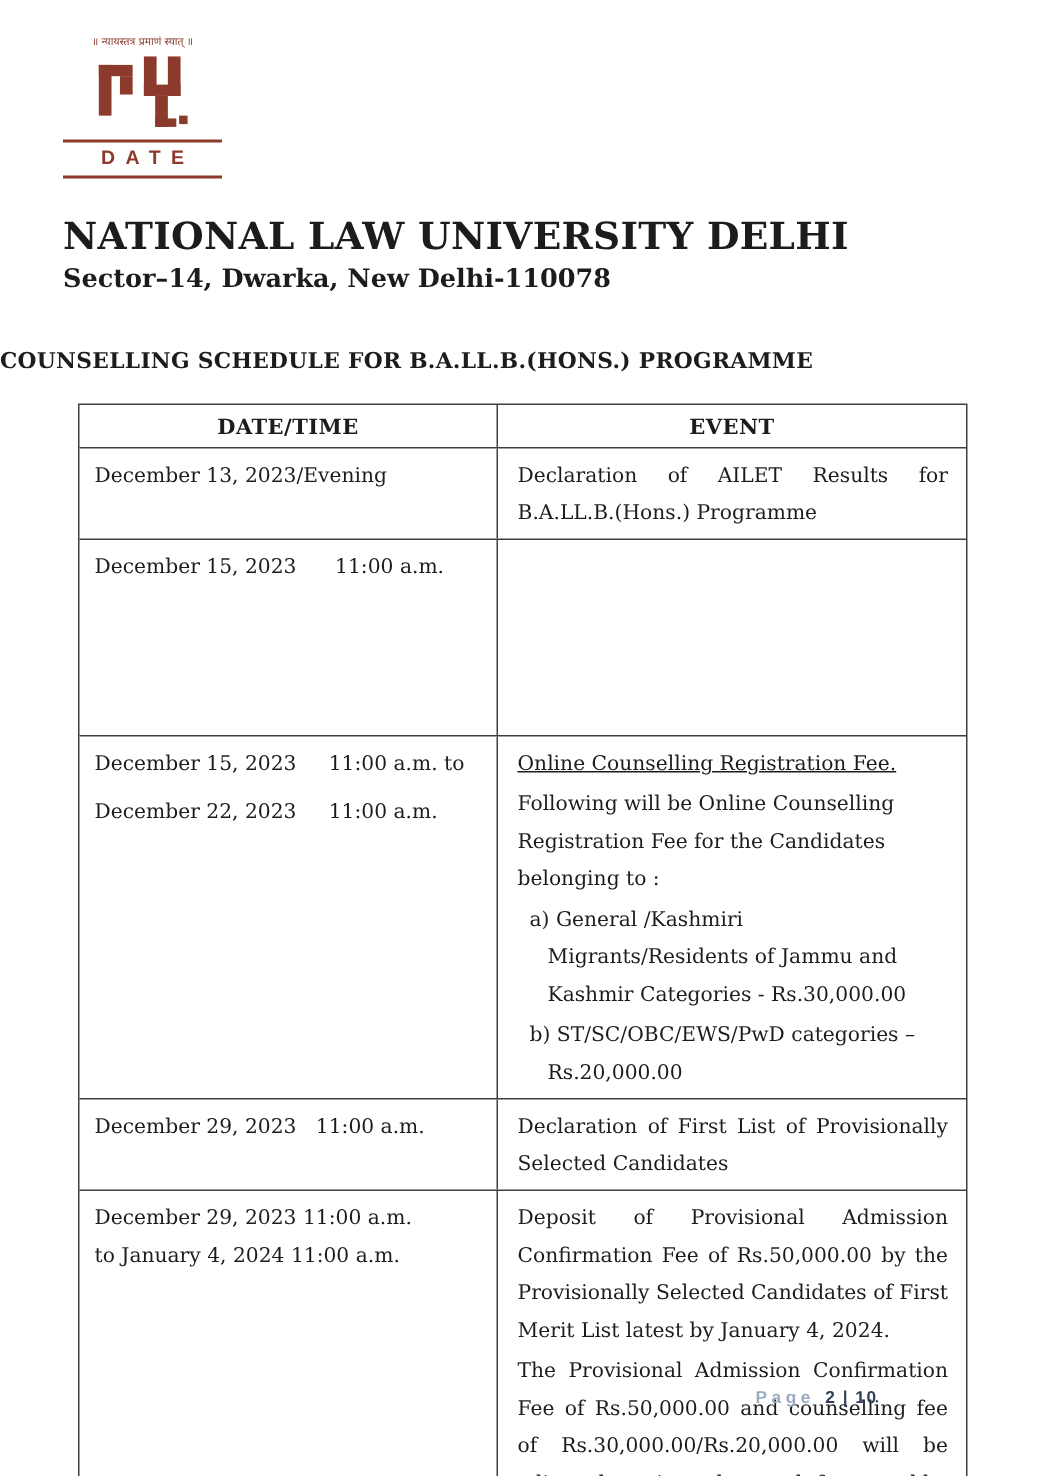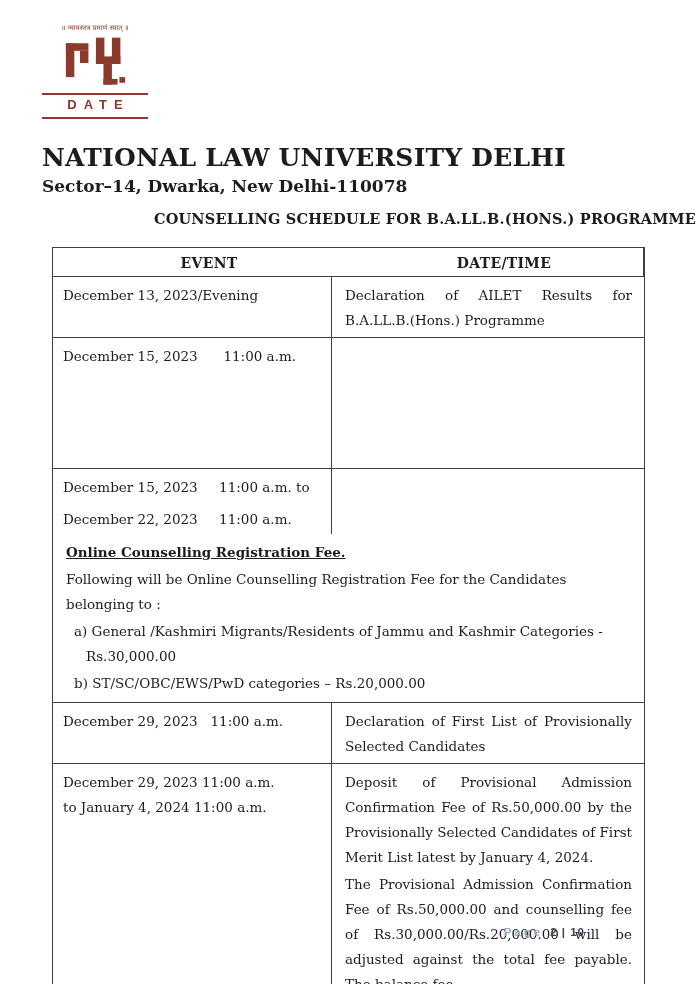--- a/index.html
+++ b/index.html
@@ -19,39 +19,39 @@
   .motto{font-family:"DejaVu Sans","Liberation Sans",sans-serif;font-size:7px;line-height:9px;white-space:nowrap;color:var(--brand);}
   .monogram{display:block;margin:2px auto 0;color:var(--brand);}
   .logo-rule{border-top:2px solid var(--brand);margin-top:2px;}
   .logo-city{
     font-family:"Liberation Sans","DejaVu Sans",sans-serif;font-size:13px;font-weight:bold;
     letter-spacing:7px;text-indent:7px;padding:2px 0 3px;color:var(--brand);
   }
   .title-block{flex:1;text-align:left;padding-top:24px;margin-right:6px;}
   .uni-name{font-size:25px;font-weight:bold;white-space:nowrap;letter-spacing:0.2px;}
   .address{font-size:17px;font-weight:bold;margin-top:4px;}
-  .doc-title{text-align:right;font-weight:bold;font-size:14.5px;margin-top:14px;letter-spacing:0.2px;}
+  .doc-title{text-align:left;font-weight:bold;font-size:14.5px;margin-top:36px;letter-spacing:0.2px;}
 
   .schedule-table{width:593px;margin:20px 0 0 52px;border:1px solid var(--border);box-sizing:border-box;}
   .row{display:flex;border-top:1px solid var(--border);}
   .hrow{border-top:none;}
   .cell{box-sizing:border-box;}
   .date-col{width:279px;border-right:1px solid var(--border);flex:none;}
   .event-col{flex:1;}
   .hcell{font-weight:bold;font-size:14px;text-align:center;padding:7px 0 5px;letter-spacing:0.3px;}
   .date-cell{padding:6px 6px 2px 10px;font-size:13.5px;line-height:25px;}
   .date-line{white-space:pre-wrap;}
   .event-cell{padding:6px 12px 2px 13px;font-size:13.5px;line-height:25px;}
   .event-cell > div{margin:0 0 2px;}
   .p-justify{text-align:justify;}
-  .p-heading{font-weight:bold;text-decoration:underline;}
+  .p-heading{font-weight:normal;text-decoration:underline;}
   .p-list{margin-left:8px !important;padding-left:12px;text-indent:-12px;}
   .schedule-table .row:nth-child(2){min-height:56px;}
   .schedule-table .row:nth-child(3){min-height:130px;}
-  .schedule-table .row:nth-child(4){min-height:233px;flex-direction:column;}
+  .schedule-table .row:nth-child(4){min-height:233px;}
   .schedule-table .row:nth-child(5){min-height:60px;}
   .schedule-table .row:nth-child(6){min-height:207px;}
   .schedule-table .row:nth-child(4) .date-line:first-child{margin-bottom:7px;}
 
   .footer{
     position:absolute;top:926px;right:111px;
     font-family:Liberation Sans, sans-serif;font-size:11.5px;font-weight:bold;
   }
   .footer .label{color:var(--footer-label);letter-spacing:3px;margin-right:7px;}
   .footer .num{color:var(--footer-num);letter-spacing:1px;}
@@ -80,22 +80,22 @@
   <div class="title-block">
     <div class="uni-name">NATIONAL LAW UNIVERSITY DELHI</div>
     <div class="address">Sector–14, Dwarka, New Delhi-110078</div>
   </div>
 </div>
 
 <div class="doc-title">COUNSELLING SCHEDULE FOR B.A.LL.B.(HONS.) PROGRAMME</div>
 
 <div class="schedule-table">
   <div class="row hrow">
+    <div class="cell date-col hcell">DATE/TIME</div>
     <div class="cell event-col hcell">EVENT</div>
-    <div class="cell date-col hcell">DATE/TIME</div>
   </div>
 
 <div class="row">
       <div class="cell date-col date-cell">
         <div class="date-line">December 13, 2023/Evening</div>
       </div>
       <div class="cell event-col event-cell">
         <div class="p-justify">Declaration of AILET Results for B.A.LL.B.(Hons.) Programme</div>
       </div>
     </div>

